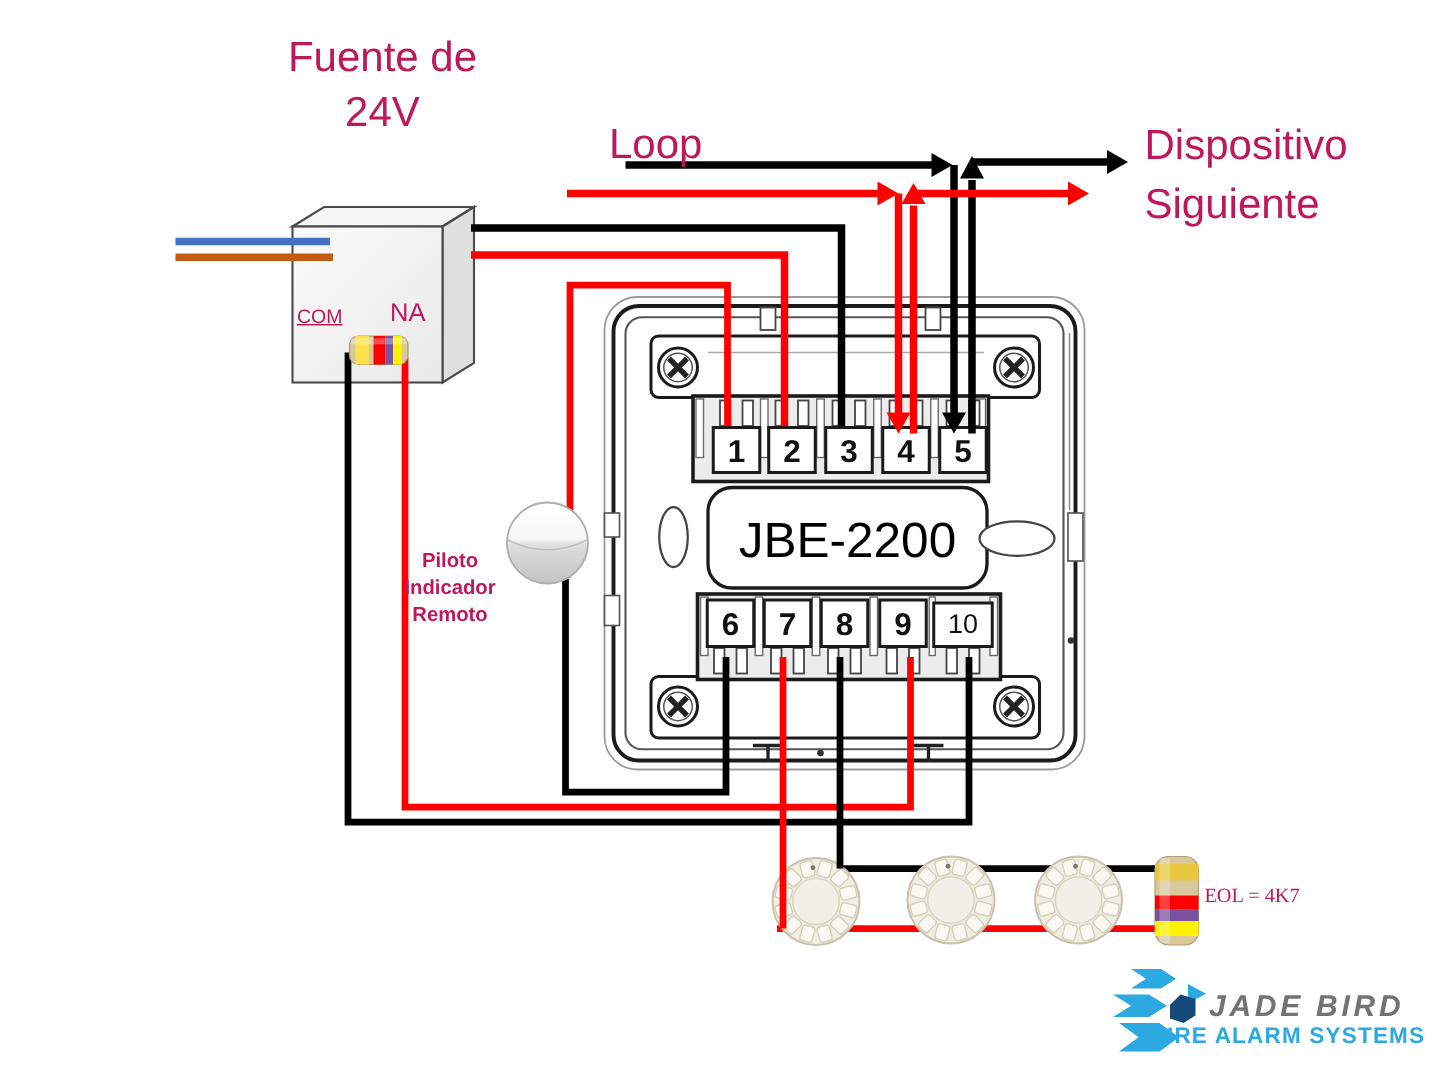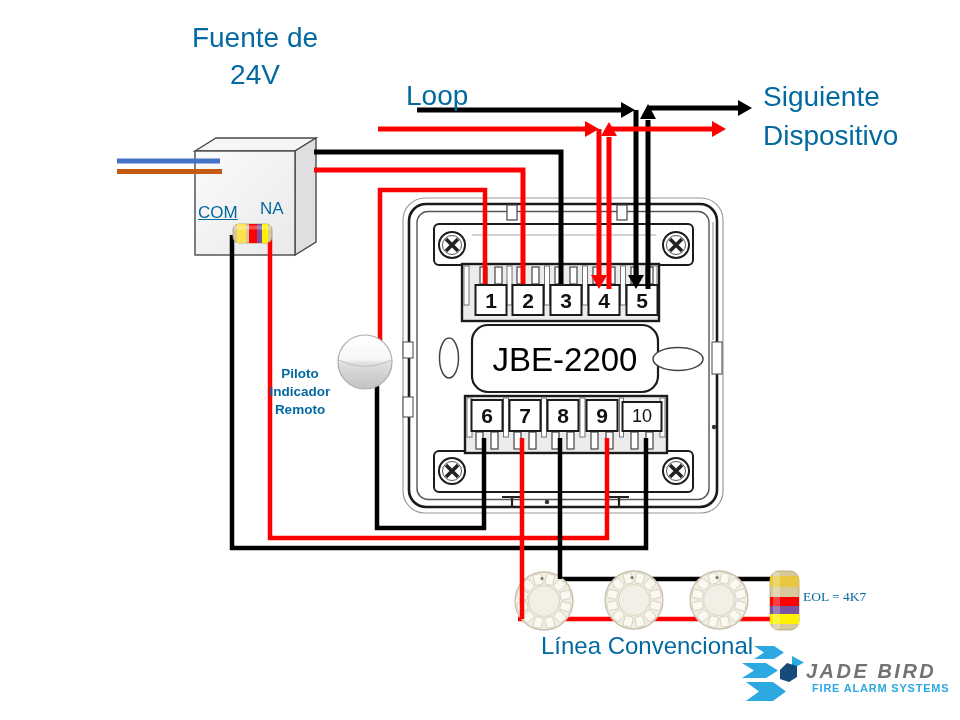--- a/index.html
+++ b/index.html
@@ -1,32 +1,32 @@
 <!DOCTYPE html>
 <html><head>
 <meta charset="utf-8">
 <style>
   html,body{margin:0;padding:0;background:#fff;}
   #stage{position:relative;width:960px;height:720px;background:#ffffff;overflow:hidden;
          font-family:"Liberation Sans",sans-serif;}
   #stage svg{position:absolute;left:0;top:0;}
-  .t{position:absolute;color:#0369a1;white-space:nowrap;font-family:"Liberation Sans",sans-serif;}
+  .t{position:absolute;color:#be185d;white-space:nowrap;font-family:"Liberation Sans",sans-serif;}
   .ctr{text-align:center;}
   #ps-title{left:152px;top:19px;width:206px;font-size:28px;line-height:37px;}
   #mains-label{left:58px;top:129px;font-size:30px;}
   #loop-label{left:406px;top:80px;font-size:28px;}
   #next-device{left:763px;top:77px;font-size:28px;line-height:39px;}
-  #com-label{left:198px;top:203px;font-size:17px;text-decoration:underline;}
+  #com-label{left:198px;top:203px;font-size:13px;text-decoration:underline;}
   #na-label{left:260px;top:199px;font-size:17px;}
   #pilot-label{left:257px;top:331px;width:86px;font-size:13.5px;font-weight:600;line-height:18px;margin-top:34px;}
   #eol-label{left:803px;top:589px;font-size:13.5px;font-family:Liberation Serif, serif;}
   #linea-label{left:518px;top:632px;width:258px;font-size:24px;}
   #brand-label{left:806px;top:660px;font-size:20px;font-weight:bold;font-style:italic;
                letter-spacing:2.5px;color:#737373;}
-  #tagline-label{left:812px;top:682px;font-size:11px;font-weight:bold;color:#2BA9E0;
+  #tagline-label{left:768px;top:682px;font-size:15px;font-weight:bold;color:#2BA9E0;
                  letter-spacing:0.8px;}
   .svgtxt{font-family:"Liberation Sans",sans-serif;}
 </style>
 </head>
 <body>
 
 <div id="stage">
 
 <svg width="960" height="720" viewBox="0 0 960 720">
   <defs>
@@ -271,33 +271,32 @@
 
 <div id="ps-title" class="t ctr">
   <div>Fuente de</div>
   <div>24V</div>
 </div>
 
 
 <div id="loop-label" class="t">Loop</div>
 
 <div id="next-device" class="t">
+  <div>Dispositivo</div>
   <div>Siguiente</div>
-  <div>Dispositivo</div>
 </div>
 
 <div id="com-label" class="t">COM</div>
 <div id="na-label" class="t">NA</div>
 
 <div id="pilot-label" class="t ctr">
   <div>Piloto</div>
   <div>Indicador</div>
   <div>Remoto</div>
 </div>
 
 <div id="eol-label" class="t">EOL = 4K7</div>
 
-<div id="linea-label" class="t ctr">Línea Convencional</div>
 
 <div id="brand-label" class="t">JADE BIRD</div>
 <div id="tagline-label" class="t">FIRE ALARM SYSTEMS</div>
 
 </div>
 
 </body></html>

